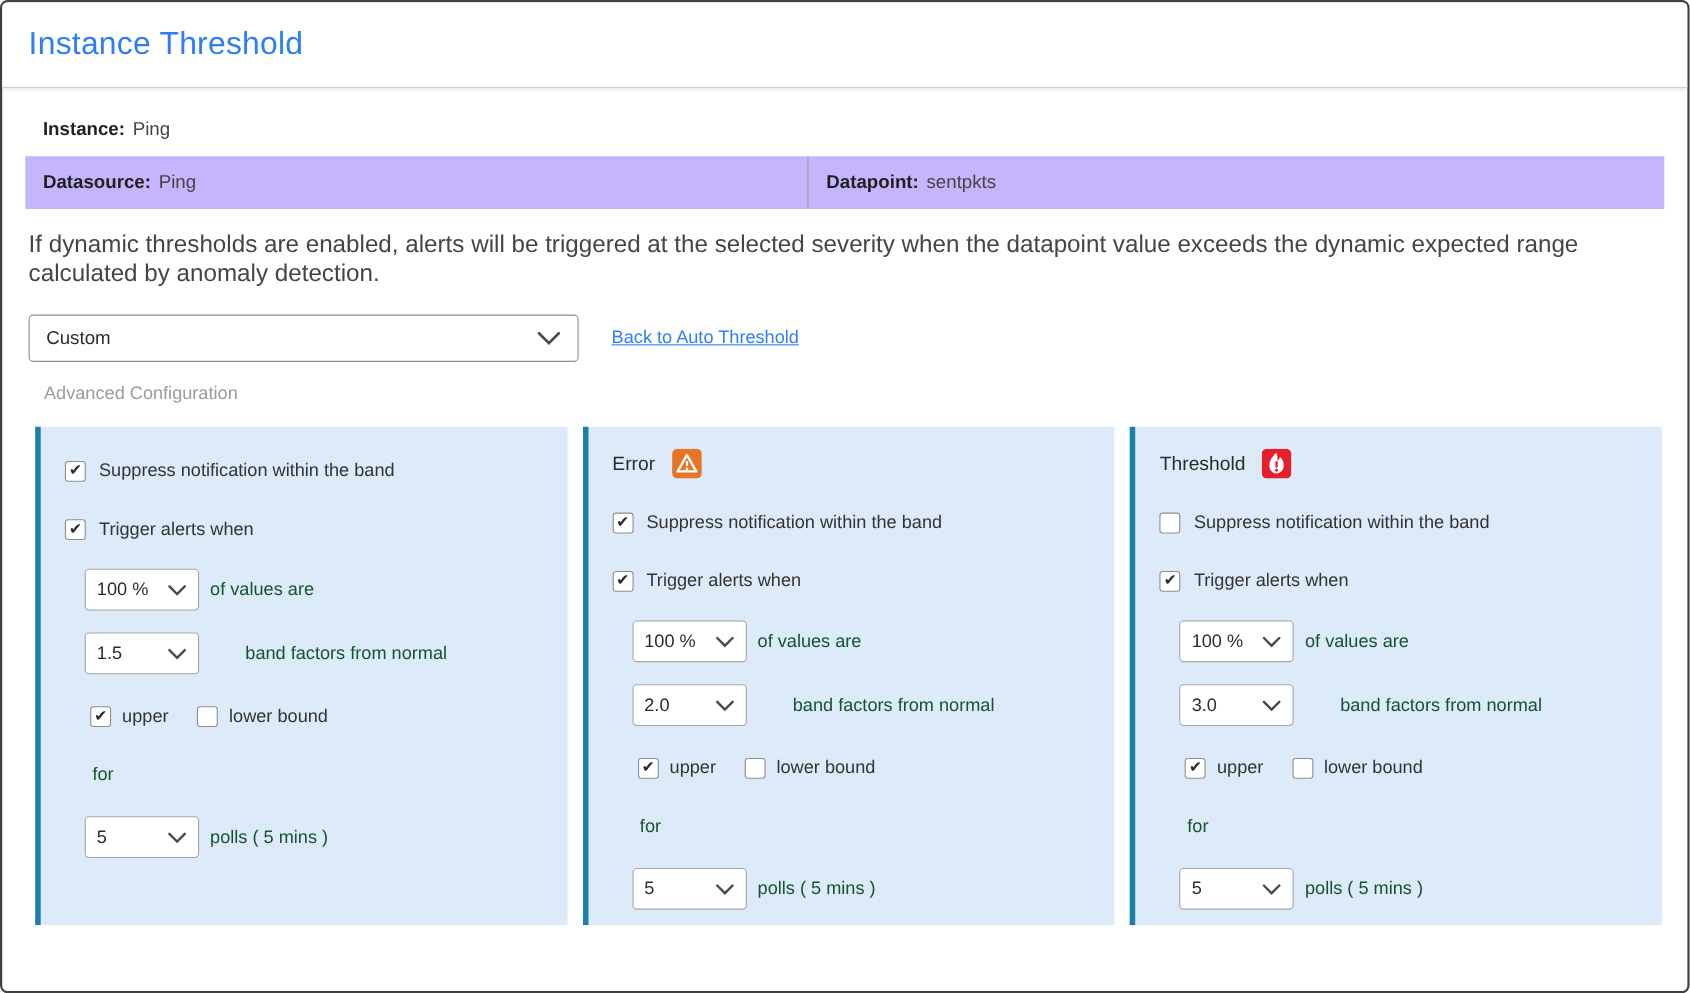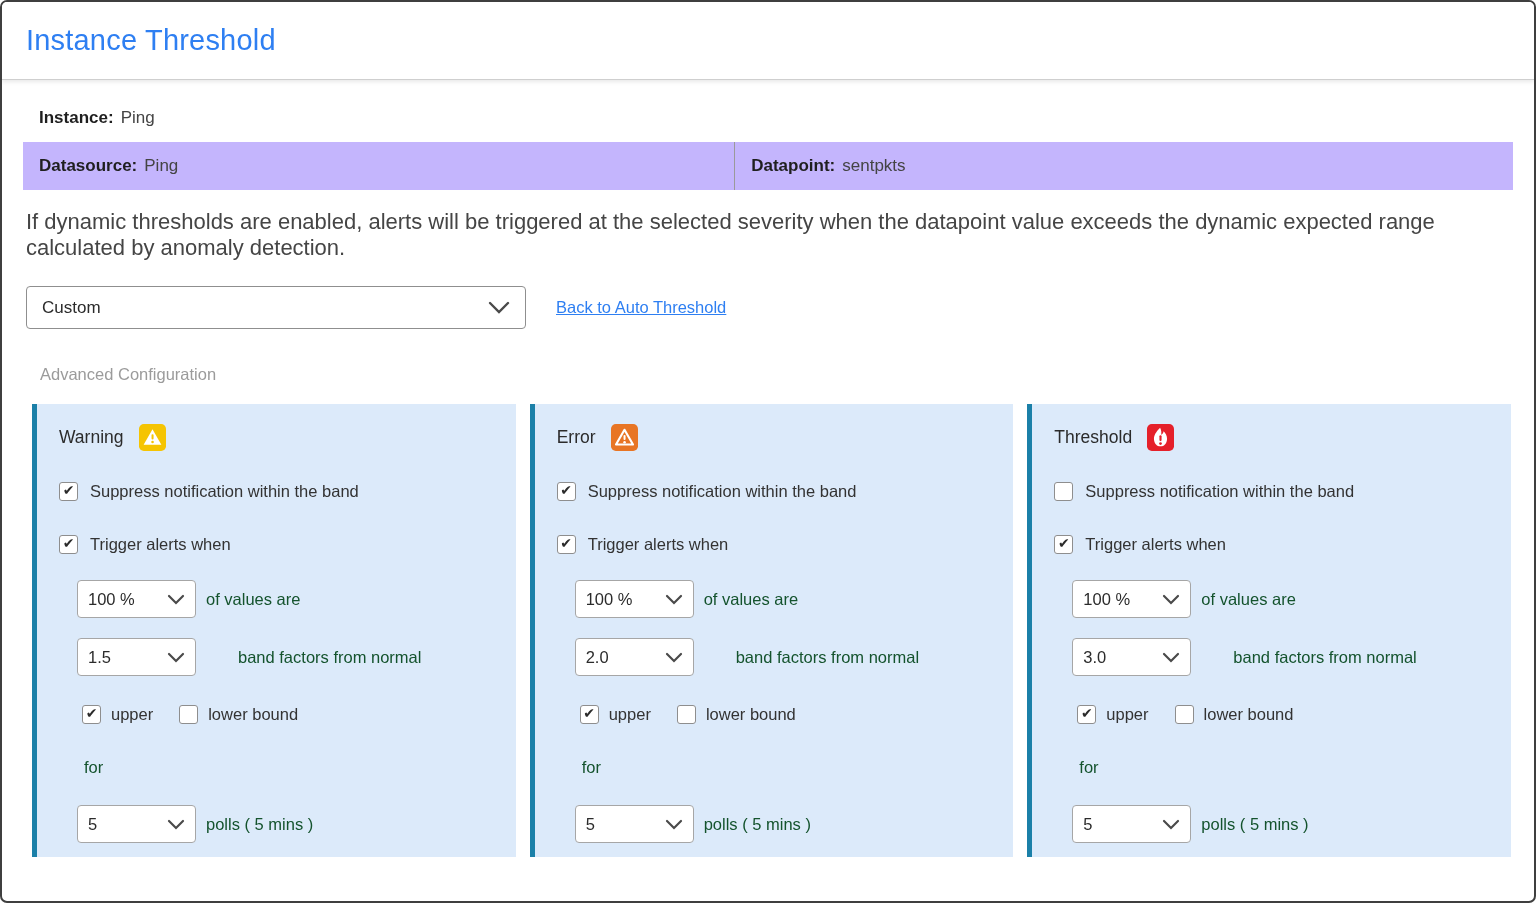--- a/index.html
+++ b/index.html
@@ -37,21 +37,21 @@
 
   .mode-row { margin-top:25px; display:flex; align-items:center; }
   .mode-select {
     width:500px; height:43px; background:#fff;
     border:1px solid #8f8f8f; border-radius:4px;
     display:flex; align-items:center; justify-content:space-between;
     padding:0 15px; cursor:pointer;
   }
   .mode-select .value { font-size:17px; color:#2b2b2b; }
   .back-link { margin-left:30px; font-size:16.5px; color:#2e7ff2; text-decoration:underline; cursor:pointer; }
-  .advanced { margin-top:36px; margin-left:14px; font-size:16.5px; color:#9b9b9b; }
+  .advanced { margin-top:20px; margin-left:14px; font-size:16.5px; color:#9b9b9b; }
 
   
   .panels { display:flex; gap:14px; margin:20px 23px 0 30px; }
   .panel {
     flex:1; height:453px; background:#dceafa;
     border-left:5px solid #1b80a8;
     padding-left:22px; overflow:hidden;
   }
   .panel-header { margin-top:19px; display:flex; align-items:center; height:28px; }
   .panel-title { font-size:17.5px; color:#2b2b2b; }
@@ -74,21 +74,21 @@
   }
   .checkbox.checked::after {
     content:"\2714"; font-size:14px; color:#2b2b2b; line-height:1;
     position:relative; top:-1px;
   }
   .cb-label { margin-left:12px; font-size:16.5px; color:#333; }
   .cb-label.tight { margin-left:10px; }
   .plain-label { font-size:16.5px; color:#14532d; }
 
   .mini-select {
-    width:119px; height:38px; background:#fff;
+    width:104px; height:38px; background:#fff;
     border:1px solid #a6a6a6; border-radius:4px;
     display:flex; align-items:center; justify-content:space-between;
     padding:0 10px; cursor:pointer; flex:none;
   }
   .mini-select .value { font-size:16.5px; color:#2b2b2b; }
   .after-select { margin-left:10px; }
   .gap { width:26px; flex:none; }
 </style>
 </head>
 <body>
@@ -130,29 +130,20 @@
       </div>
       <a class="back-link">Back to Auto Threshold</a>
     </div>
 
     <div class="advanced">Advanced Configuration</div>
   </div>
 
   <div class="panels">
 
     <div class="panel">
-      <div class="panel-header">
-        <span class="panel-title">Warning</span>
-        <svg class="sev-icon" viewBox="0 0 28 28">
-          <rect width="28" height="28" rx="5" fill="#F5C402"></rect>
-          <path d="M14 5.5 L23.2 21.5 H4.8 Z" fill="#ffffff"></path>
-          <rect x="13" y="10.5" width="2.1" height="5.6" rx="1" fill="#F5C402"></rect>
-          <circle cx="14.05" cy="18.7" r="1.35" fill="#F5C402"></circle>
-        </svg>
-      </div>
       <div class="row row-suppress">
         <span class="checkbox checked"></span>
         <span class="cb-label">Suppress notification within the band</span>
       </div>
       <div class="row row-trigger">
         <span class="checkbox checked"></span>
         <span class="cb-label">Trigger alerts when</span>
       </div>
       <div class="row row-percent">
         <div class="mini-select">

